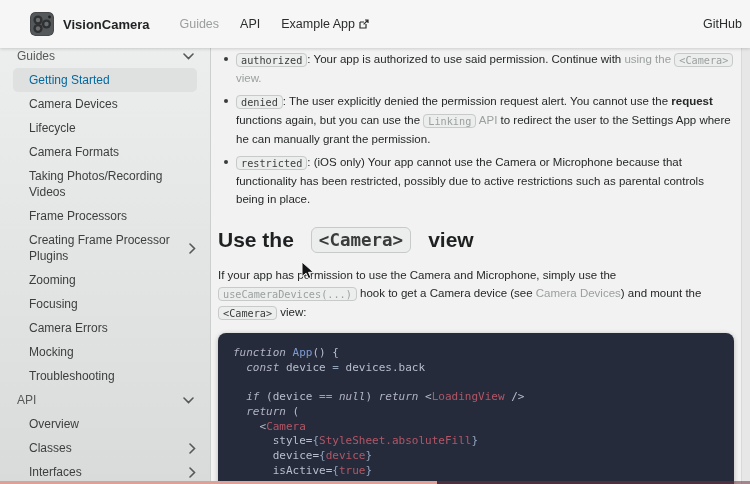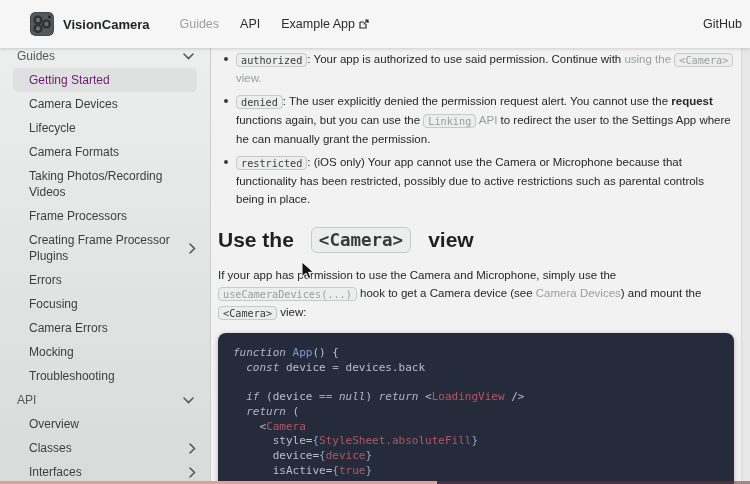--- a/index.html
+++ b/index.html
@@ -40,21 +40,21 @@
     display:flex; align-items:center; justify-content:space-between;
     padding:5px 16px 5px 17px; color:#565958; cursor:pointer;
   }
   .sb-item {
     padding:4px 14px 4px 29px; color:#3c3f3e; line-height:16px; cursor:pointer;
     display:flex; align-items:center; justify-content:space-between;
   }
   .sb-item .lbl { flex:1 1 auto; }
   .sb-item.active {
     margin:0 13px; padding:4px 6px 4px 16px;
-    background:#dfe1e0; border-radius:5px; color:#701a75;
+    background:#dfe1e0; border-radius:5px; color:#0369a1;
   }
   .chev { flex:0 0 auto; margin-left:6px; }
   
   .main { flex:1 1 auto; position:relative; padding:13px 16px 0 7px; overflow:hidden; }
   .doc-list { list-style:none; margin-top:1px; }
   .doc-list li {
     position:relative; padding-left:18px; margin-bottom:5px;
     font-size:11.5px; line-height:18px; color:#262829;
   }
   .doc-list li::before {
@@ -161,21 +161,21 @@
     <div class="sb-item">
         <span class="lbl">Frame Processors</span>
       </div>
     <div class="sb-item">
       <span class="lbl">Creating Frame Processor Plugins</span>
       <svg class="chev" width="7" height="11" viewBox="0 0 7 11">
           <polyline points="1,1 5.5,5.5 1,10" fill="none" stroke="#565958" stroke-width="1.6" stroke-linecap="round"></polyline>
         </svg>
     </div>
     <div class="sb-item">
-        <span class="lbl">Errors</span>
+        <span class="lbl">Zooming</span>
       </div>
     <div class="sb-item">
         <span class="lbl">Focusing</span>
       </div>
     <div class="sb-item">
         <span class="lbl">Camera Errors</span>
       </div>
     <div class="sb-item">
         <span class="lbl">Mocking</span>
       </div>

